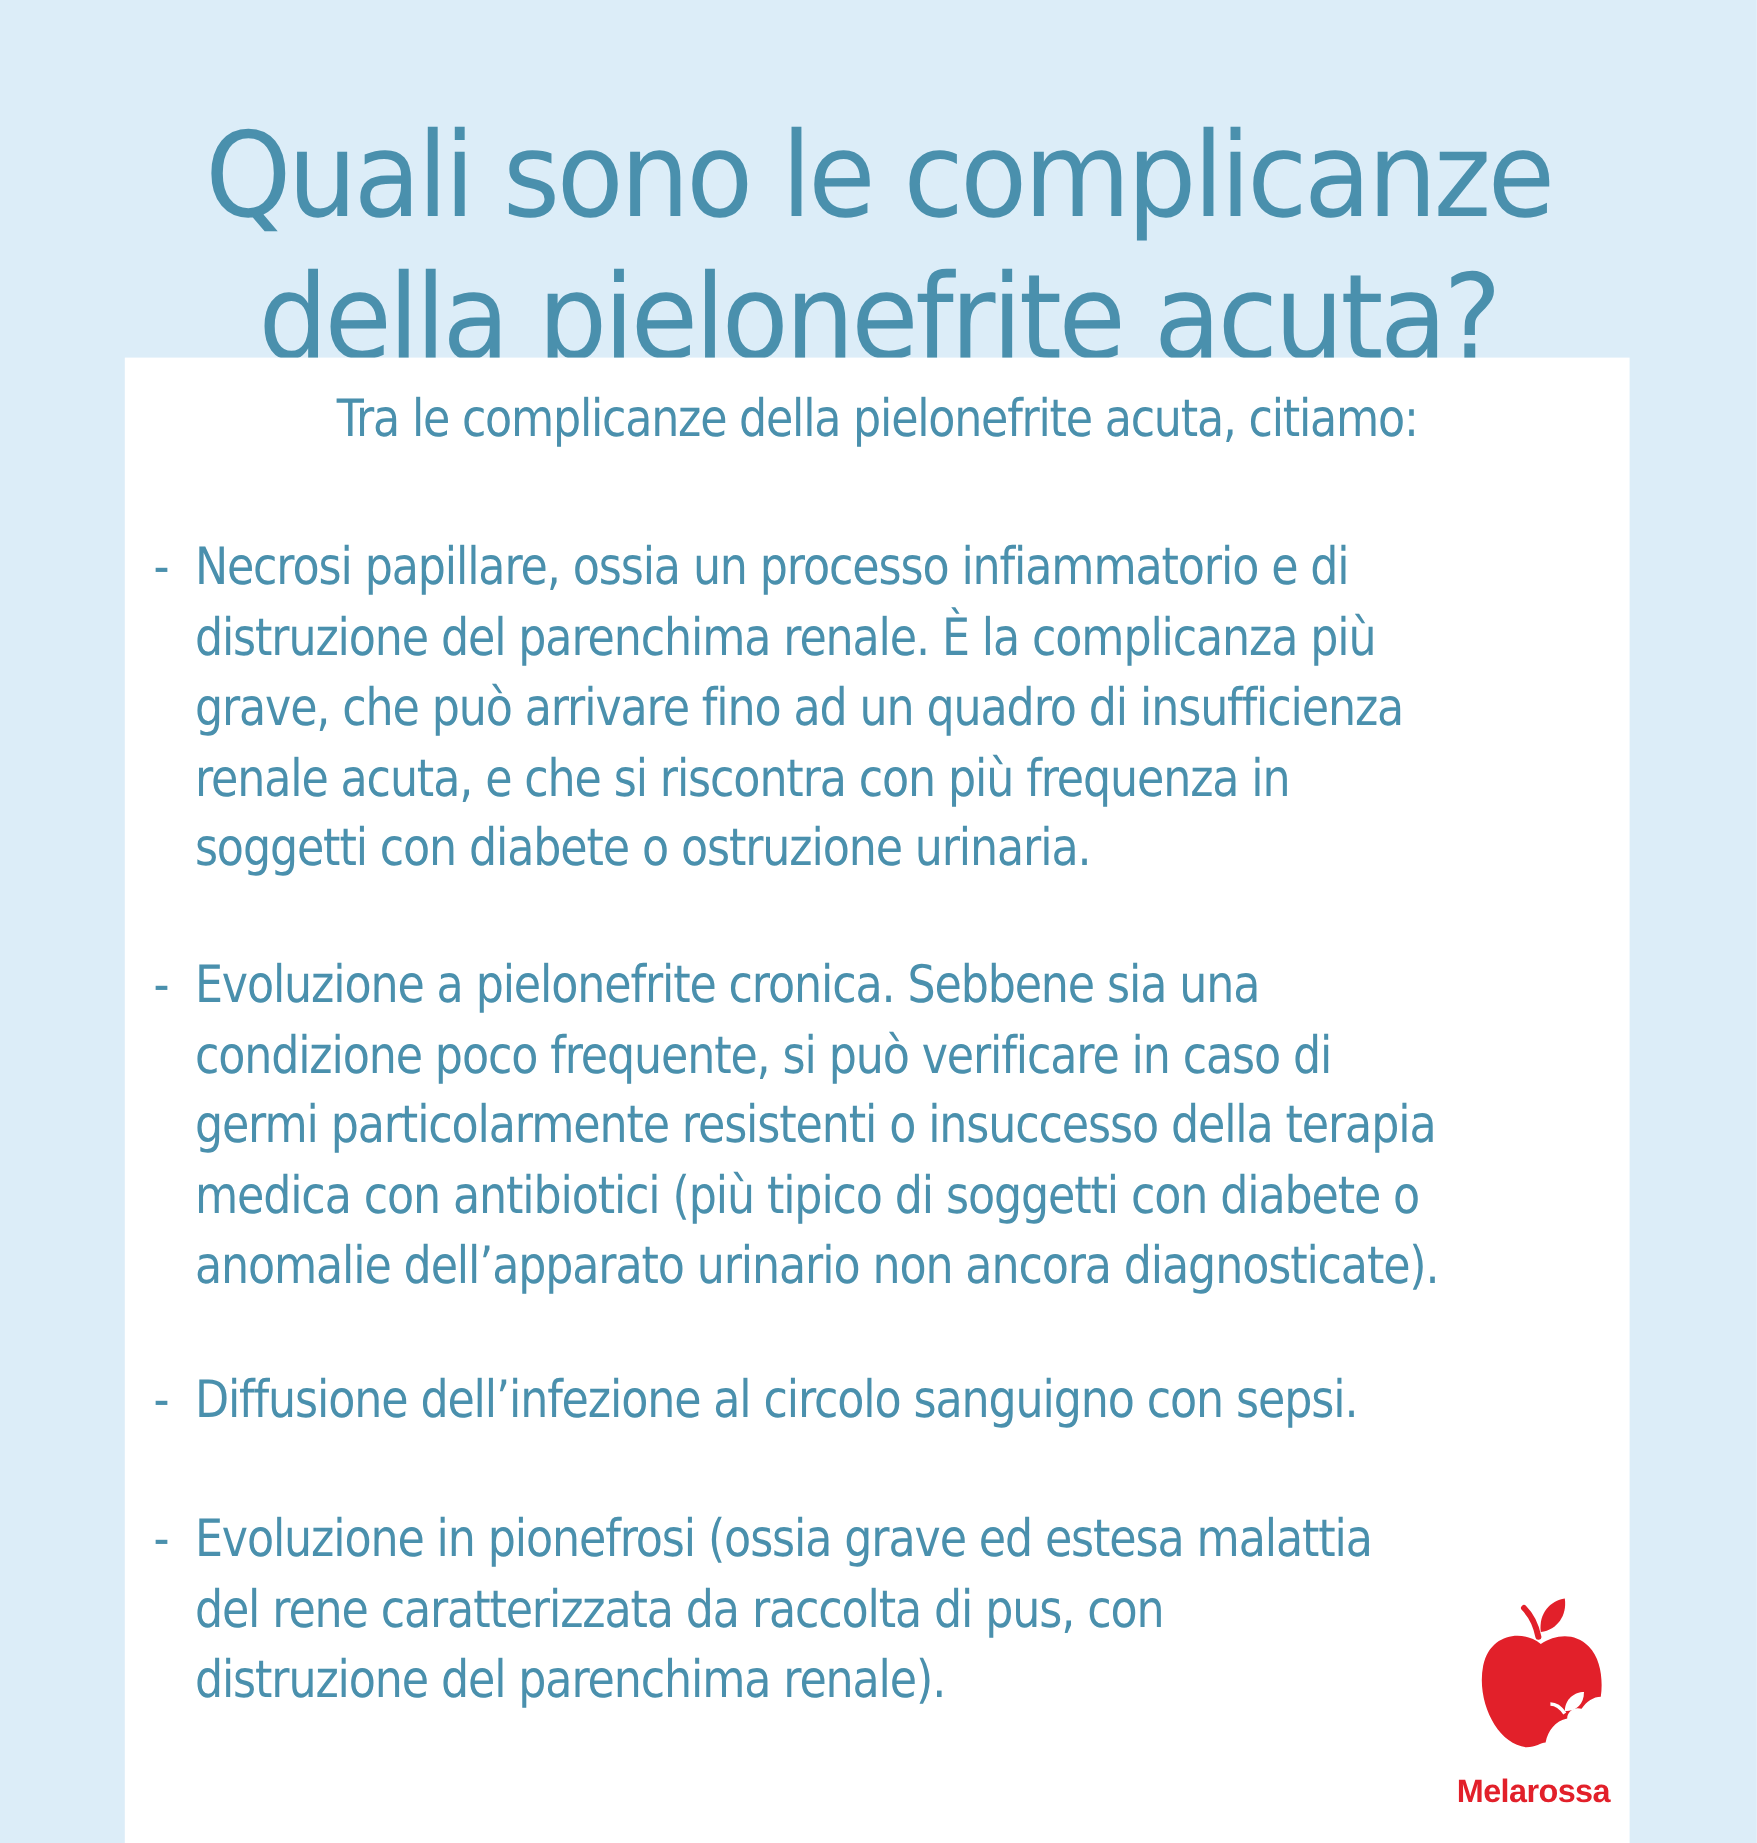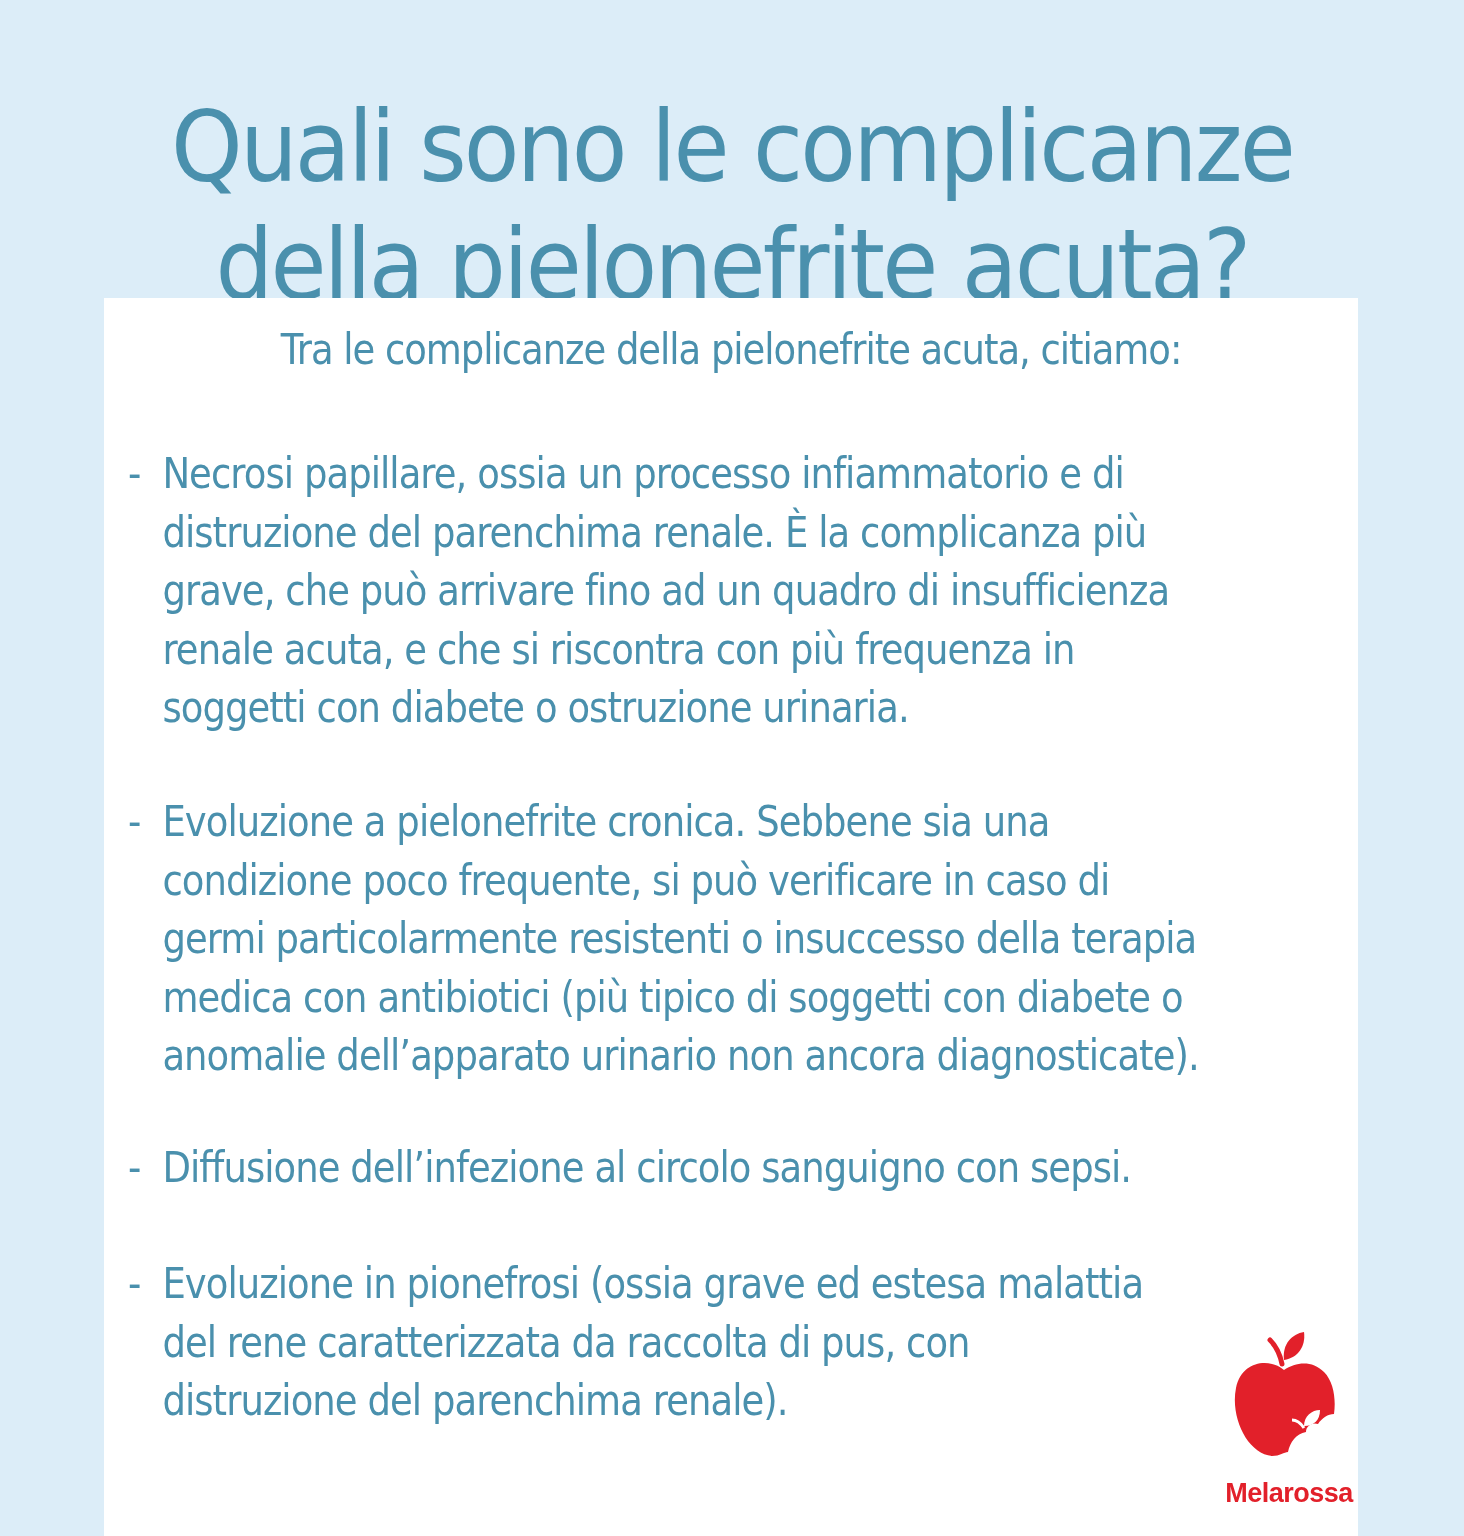--- a/index.html
+++ b/index.html
@@ -84,21 +84,20 @@
     .logo svg {
       position: absolute;
       left: 12px;
       top: 0;
     }
     .logo .brand {
       position: absolute;
       left: 0;
       top: 148px;
       width: 150px;
-      text-align: center;
       font-family: "Liberation Sans", sans-serif;
       font-weight: bold;
       font-size: 27px;
       letter-spacing: -0.5px;
       color: #e2202a;
     }
   </style>
 </head>
 <body>
 

